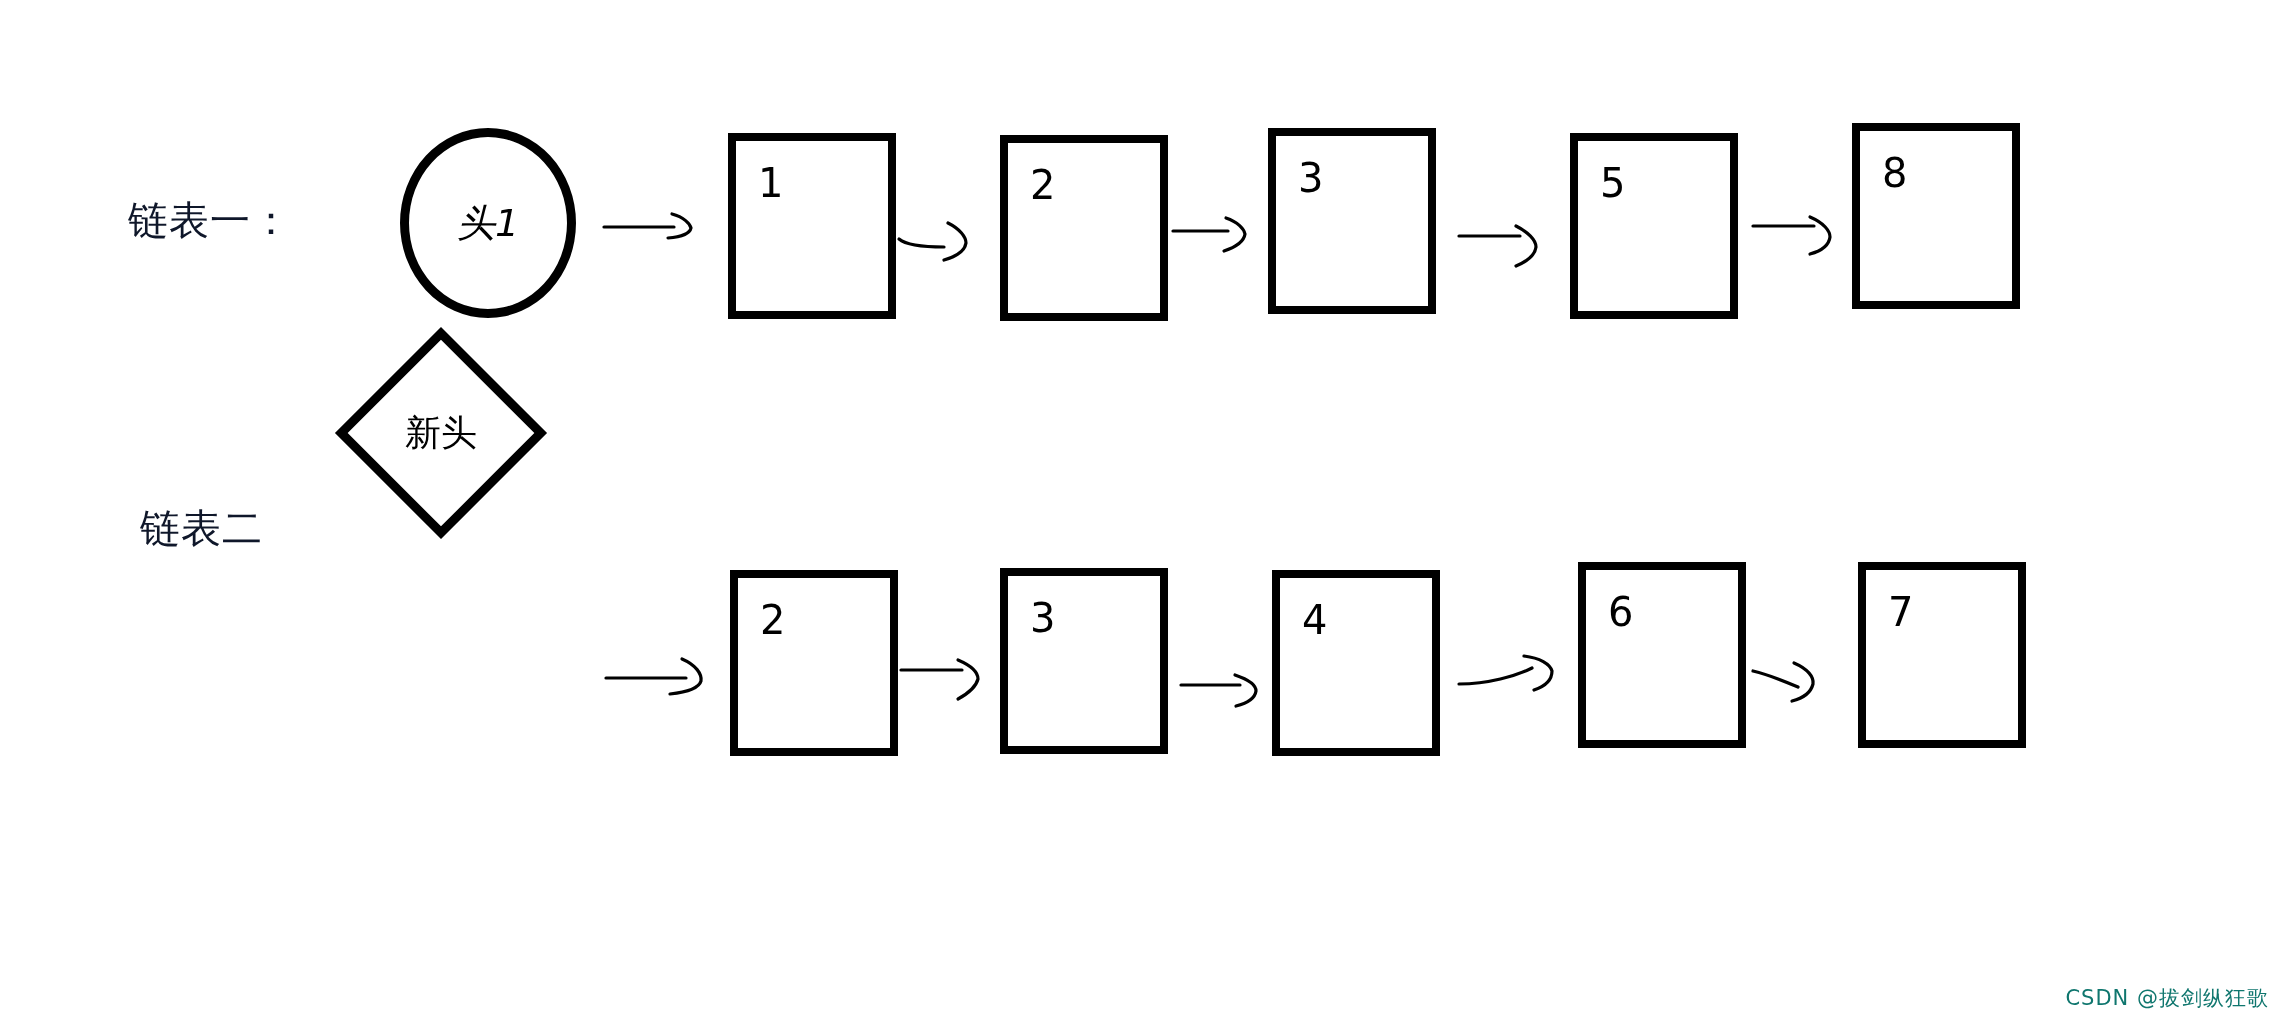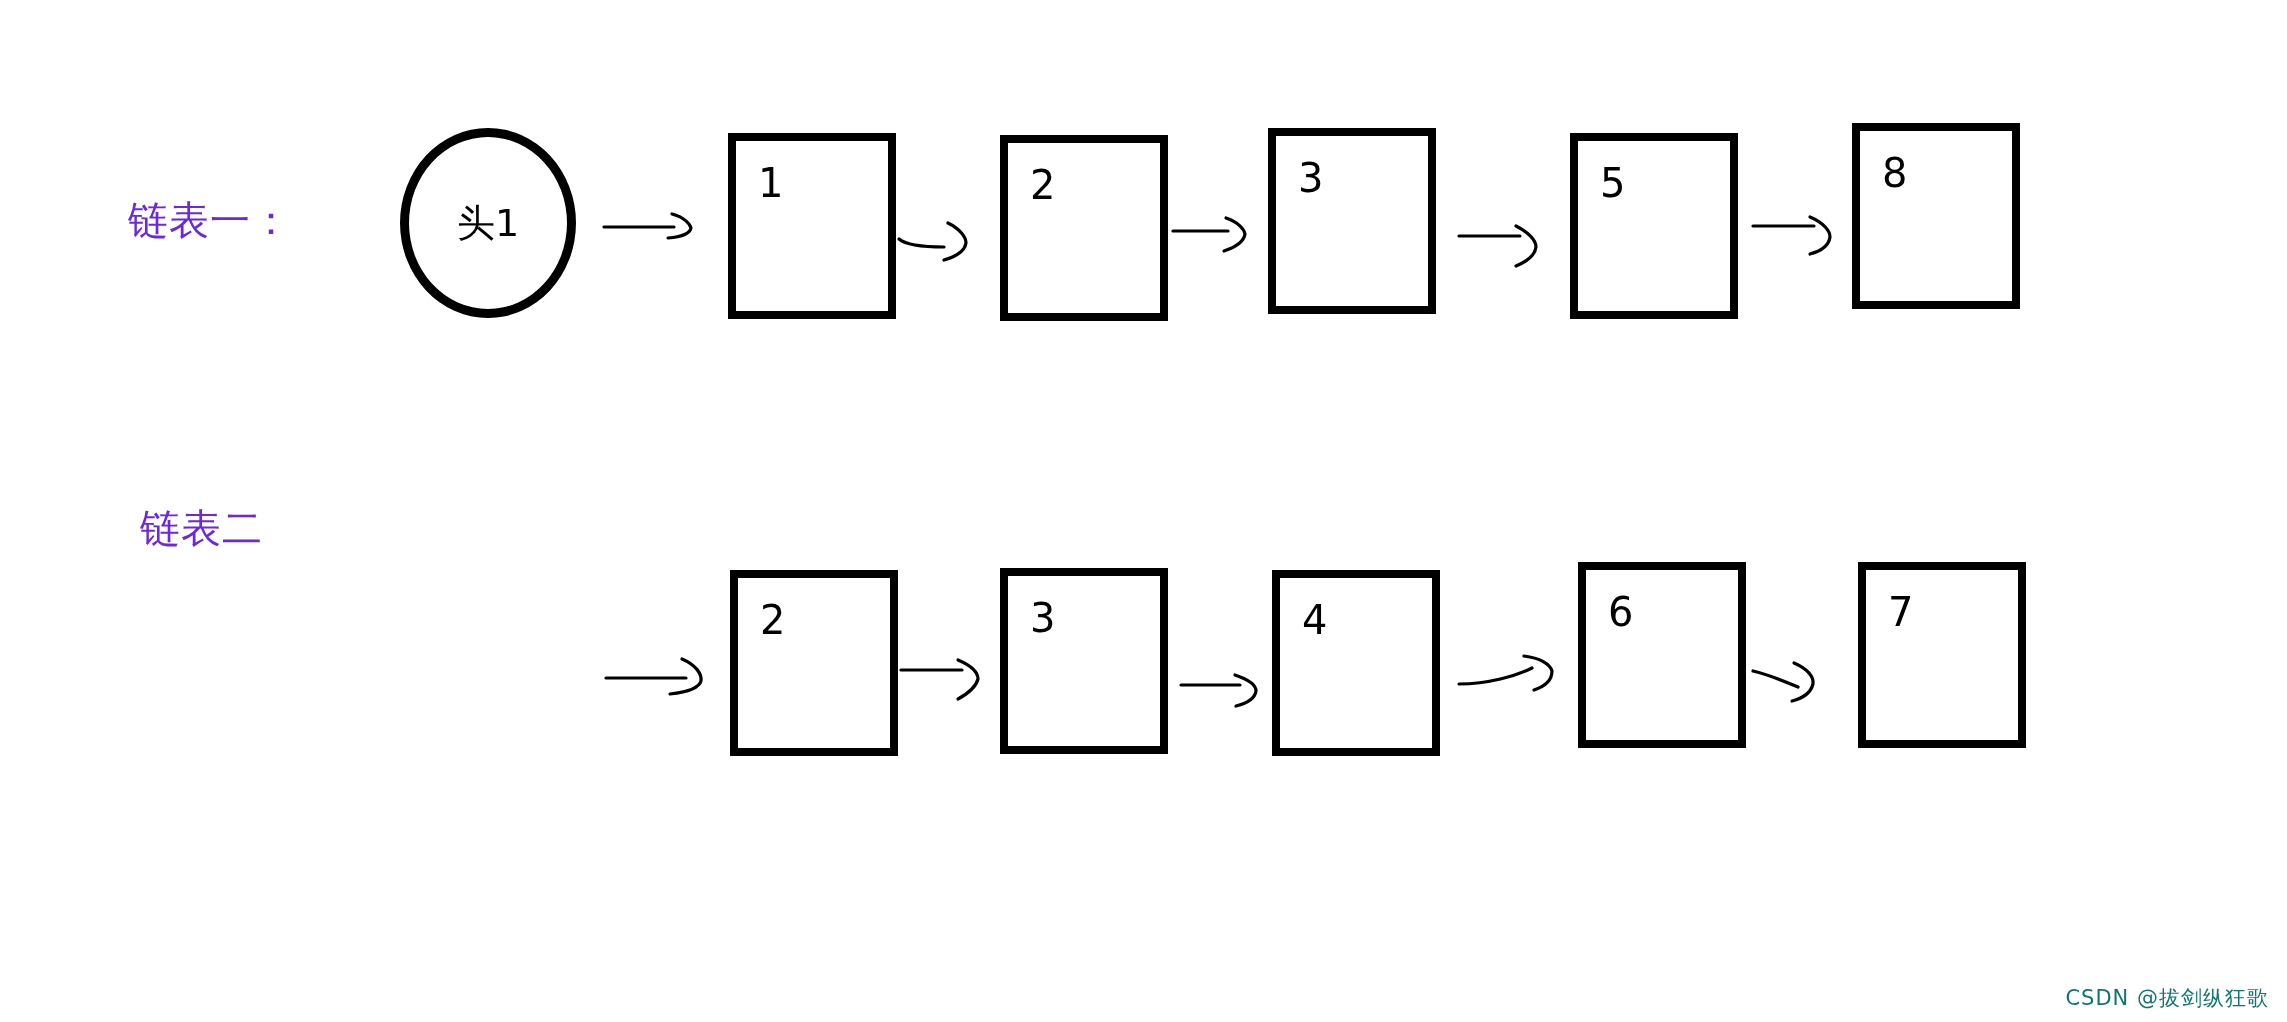--- a/index.html
+++ b/index.html
@@ -19,21 +19,21 @@
     background: #ffffff;
     overflow: hidden;
   }
 
   
   .row-label {
     position: absolute;
     font-size: 40px;
     line-height: 1;
     letter-spacing: 1px;
-    color: #6d28d9;
+    color: #0f172a;
     white-space: nowrap;
     font-family: "DejaVu Sans", "Liberation Sans", sans-serif;
   }
   #label-list-one { left: 128px; top: 200px; }
   #label-list-two { left: 140px; top: 508px; }
 
   
   .circle-node {
     position: absolute;
     width: 176px;
@@ -44,20 +44,21 @@
     display: flex;
     align-items: center;
     justify-content: center;
     background: #fff;
   }
   .circle-node .node-text {
     font-size: 38px;
     line-height: 1;
     font-family: "DejaVu Sans", "Liberation Sans", sans-serif;
     color: #000;
+    font-style: italic;
   }
   #circle-head1 { left: 400px; top: 128px; }
   #circle-head2 { left: 408px; top: 590px; }
 
   
   #diamond-newhead {
     position: absolute;
     left: 366px;
     top: 358px;
     width: 150px;
@@ -192,20 +193,24 @@
     <svg width="110" height="55" viewBox="0 0 110 55">
       <path d="M1,13 L62,13"></path>
       <path d="M58,4 C72,10 78,18 78,24 C77,32 69,38 58,41"></path>
     </svg>
   </div>
 
   <div class="box-node" style="left:1852px; top:123px;">
     <span class="node-text">8</span>
   </div>
 
+  <div id="diamond-newhead">
+    <div class="diamond-shape"></div>
+    <span class="node-text">新头</span>
+  </div>
 
   <div class="row-label" id="label-list-two">链表二</div>
 
 
   <div class="arrow" style="left:604px; top:650px;">
     <svg width="120" height="55" viewBox="0 0 120 55">
       <path d="M2,28 L82,28"></path>
       <path d="M78,9 C92,15 98,24 97,31 C95,38 84,42 66,44"></path>
     </svg>
   </div>

